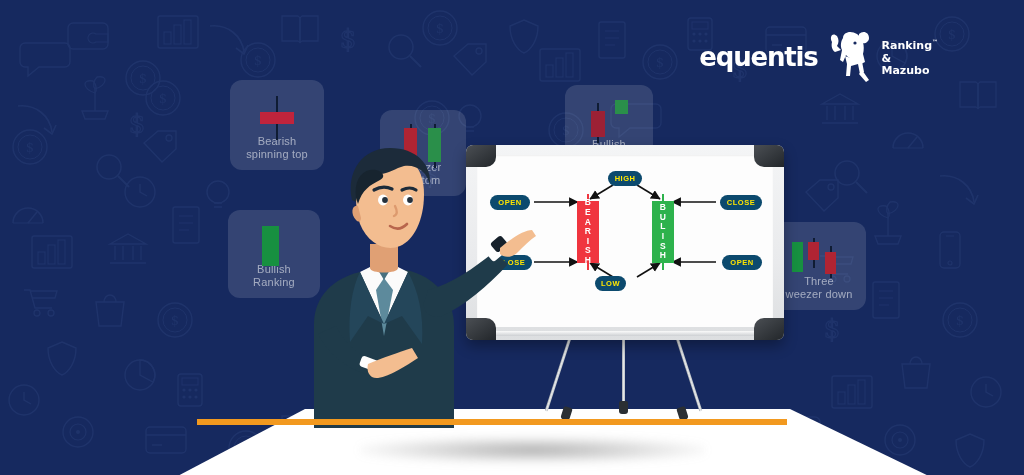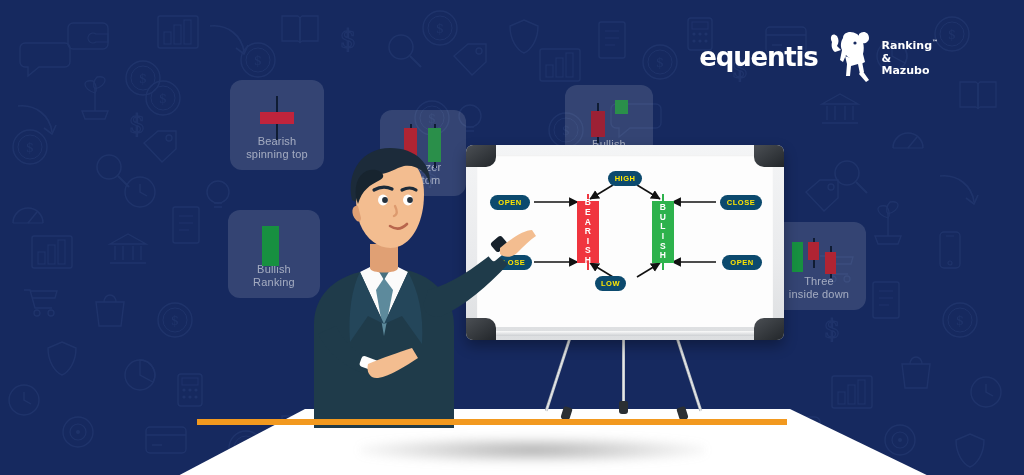--- a/index.html
+++ b/index.html
@@ -409,21 +409,21 @@
   <div class="card" style="left:772px; top:222px; width:94px; height:88px;">
     <div class="cndl-wrap" style="height:48px;">
       <div class="cndl" style="left:20px; top:8px; width:11px; height:30px; background:#179040;"></div>
       <div class="wick" style="left:41px; top:4px; height:30px;"></div>
       <div class="cndl" style="left:36px; top:8px; width:11px; height:18px; background:#b02433;"></div>
       <div class="wick" style="left:58px; top:12px; height:32px;"></div>
       <div class="cndl" style="left:53px; top:18px; width:11px; height:22px; background:#b02433;"></div>
     </div>
     <div class="cap">
       <div>Three</div>
-      <div>inside down</div>
+      <div>weezer down</div>
     </div>
   </div>
 
   <div id="easel">
 
     <div class="leg" style="left:104px; top:188px; width:3px; height:82px; transform: rotate(18deg);"></div>
     <div class="foot" style="left:96px; top:262px; transform:rotate(18deg);"></div>
 
     <div class="leg" style="left:156px; top:188px; width:3px; height:72px;"></div>
     <div class="foot" style="left:153px; top:256px;"></div>

